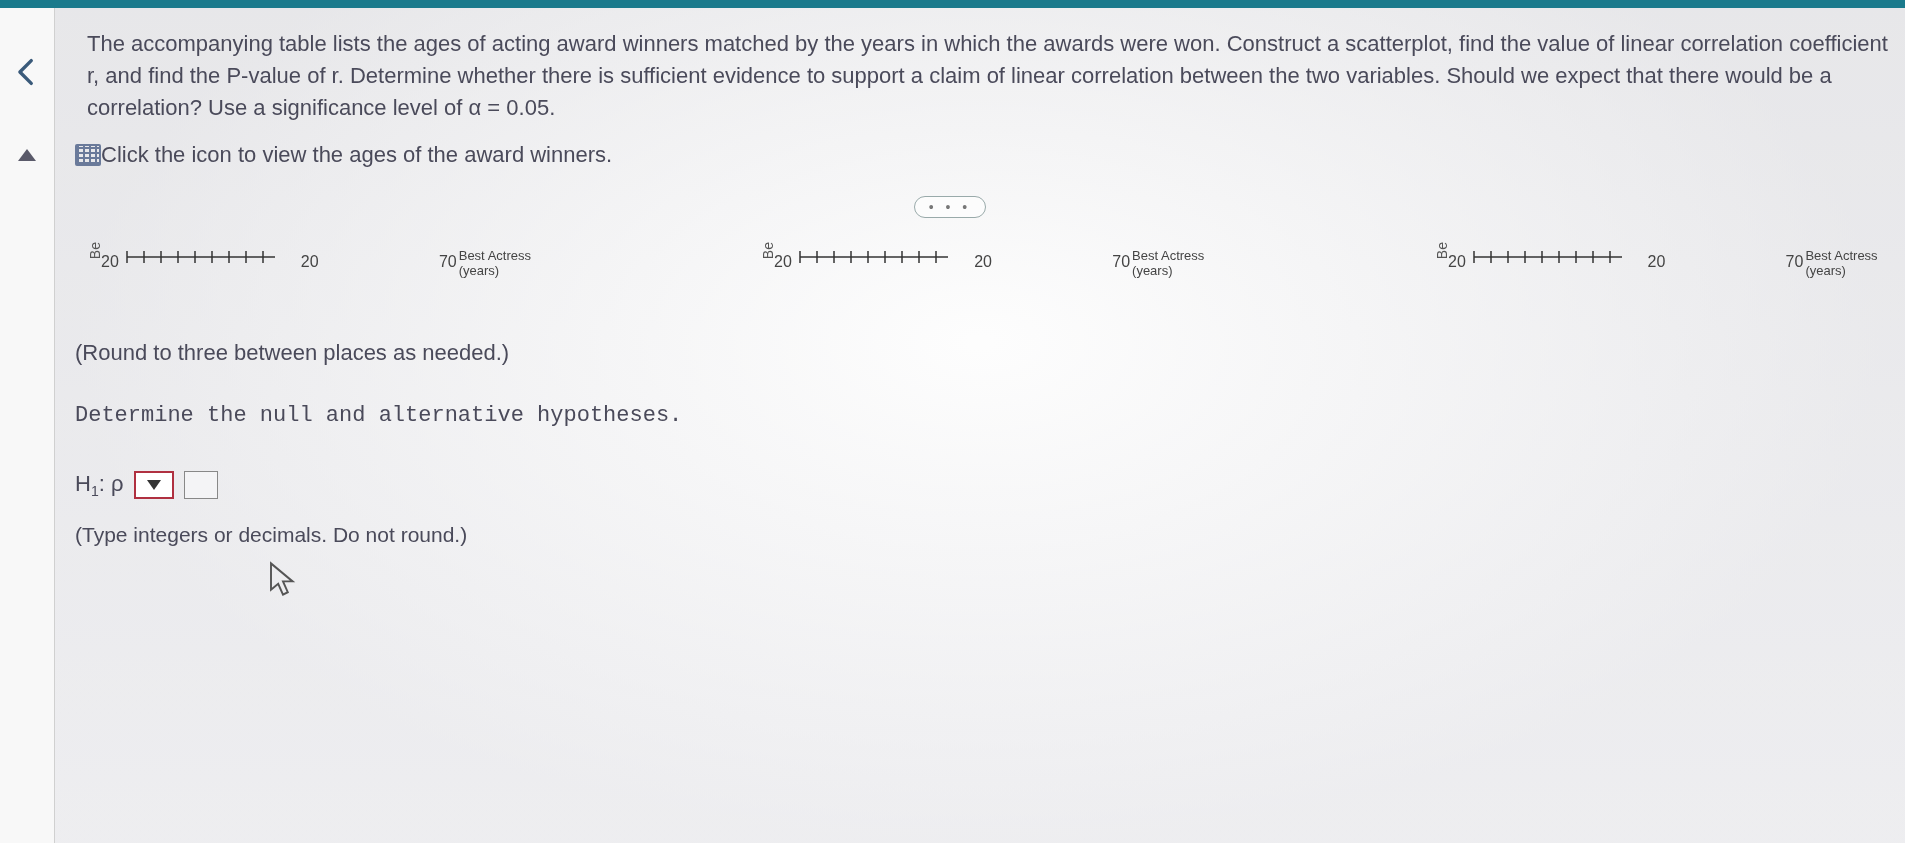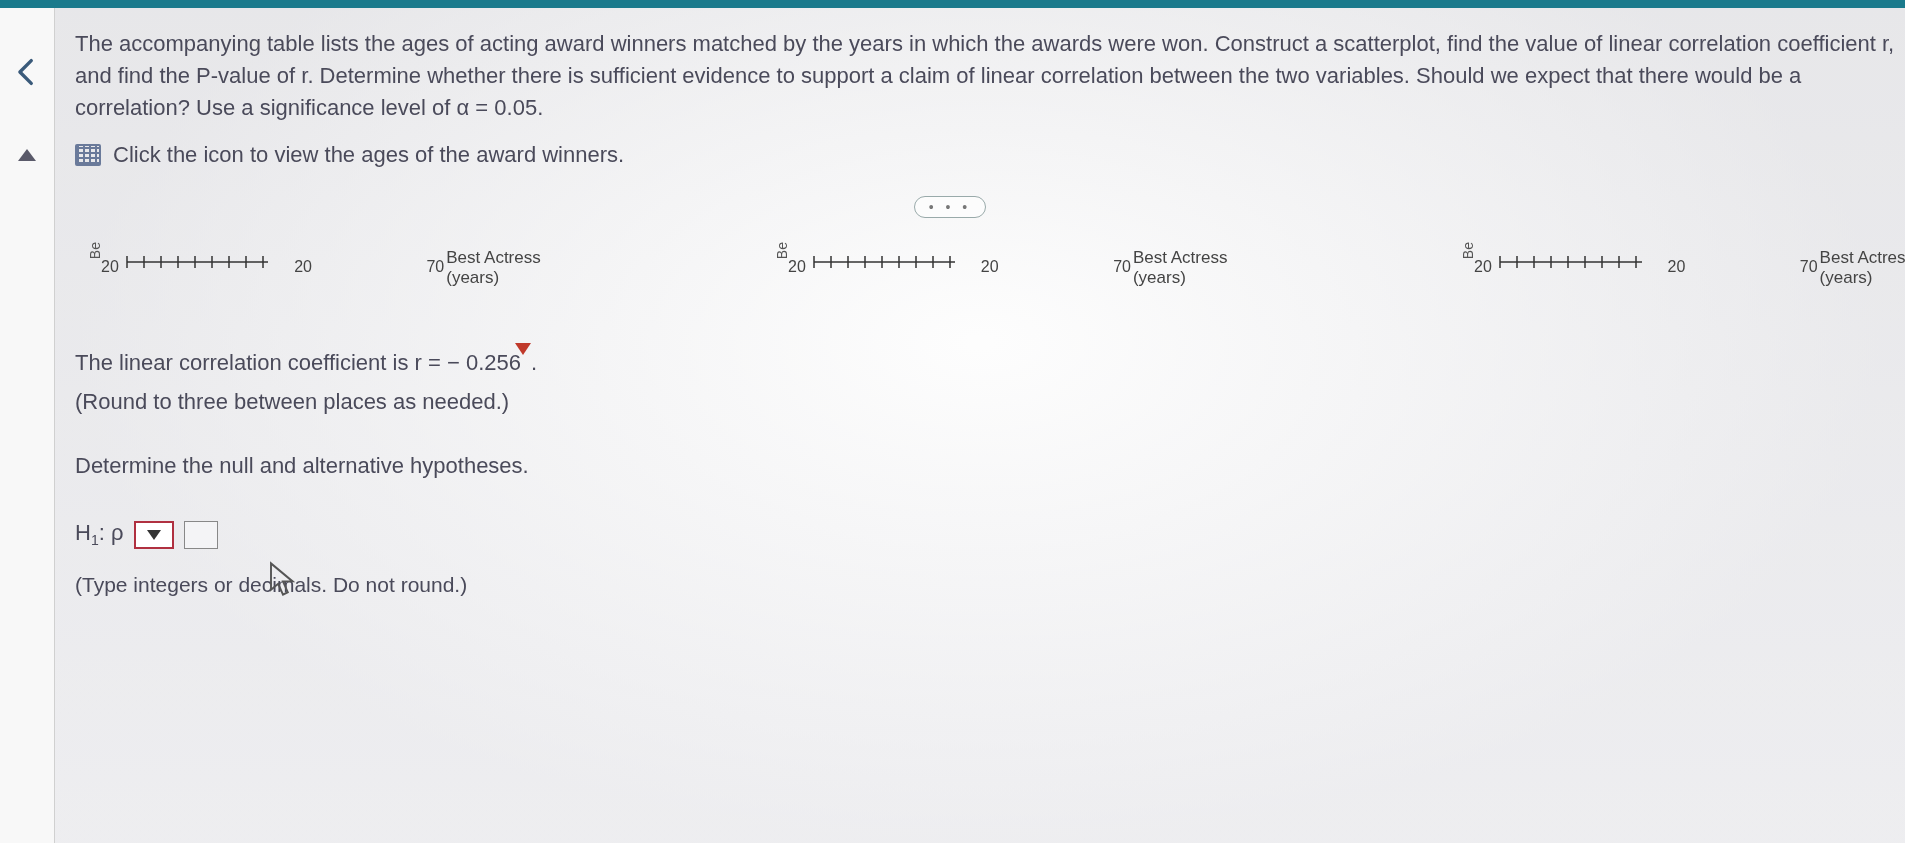--- a/index.html
+++ b/index.html
@@ -45,25 +45,26 @@
       bottom: 0;
       padding: 20px 0 0 20px;
       background: radial-gradient(ellipse 900px 500px at 50% 40%, rgba(255,255,255,0.9), rgba(230,230,235,0.5));
     }
     .problem-text {
       font-size: 22px;
       line-height: 1.45;
       color: #4a4a5a;
       margin-bottom: 18px;
       padding-right: 2px;
+      margin-left: 12px;
     }
     .data-link-row {
       display: flex;
       align-items: center;
-      gap: 12px;
+      gap: 0;
       font-size: 22px;
       color: #4a4a5a;
       margin-bottom: 28px;
     }
     .data-link-row .icon-table {
       width: 26px; height: 22px;
       border: 2px solid #6a7a9a;
       border-radius: 2px;
       position: relative;
       background: repeating-linear-gradient(0deg,#6a7a9a,#6a7a9a 2px,transparent 2px,transparent 5px),
@@ -102,21 +103,21 @@
       font-size: 14px;
       color: #555;
       position: absolute;
       left: -2px;
       top: -4px;
       transform: translateX(-6px);
     }
     .axis-area { display: flex; flex-direction: row; align-items: center; }
     svg.axis { display: block; }
     .ticklabels { display: flex; justify-content: space-between; width: 100%; font-size: 16px; color: #444; padding: 0 2px;}
-    .xlab { font-size: 17px; color: #444; margin-top: 2px;}
+    .xlab { font-size: 13px; color: #444; margin-top: 2px;}
     .answer-block { font-size: 22px; color: #4a4a5a; line-height: 1.8; }
     .answer-block .corr-val {
       display: inline-block; min-width: 56px; text-align: left;
     }
     .flag {
       display:inline-block; width:0; height:0;
       border-left: 8px solid transparent;
       border-right: 8px solid transparent;
       border-top: 12px solid #c0392b;
       vertical-align: top;
@@ -289,26 +290,23 @@
         <div class="ticklabels" style="width:210px; padding-left:26px;">
           <span>20</span>
           <span>70</span>
         </div>
         <div class="xlab">Best Actress (years)</div>
       </div>
     </div>
   </div>
 
   <div class="answer-block">
-    <div>
-      <span>The linear correlation coefficient is r = </span><span class="corr-val">− 0.256</span><span class="flag"></span><span>.</span>
-    </div>
     <div>(Round to three between places as needed.)</div>
 
-    <div style="margin-top:24px;">Determine the null and alternative hypotheses.</div>
+    <div style="margin-top:24px;font-family:Liberation Mono, monospace;">Determine the null and alternative hypotheses.</div>
 
     <div class="hypo">
       <div class="hypo-row">
         <span><span>H</span><span class="sub">1</span></span><span>: ρ</span>
         <span class="select-box">
             <span class="tri"></span>
           </span>
         <span class="val-box"></span>
       </div>
       <div class="footer-hint">(Type integers or decimals. Do not round.)</div>

